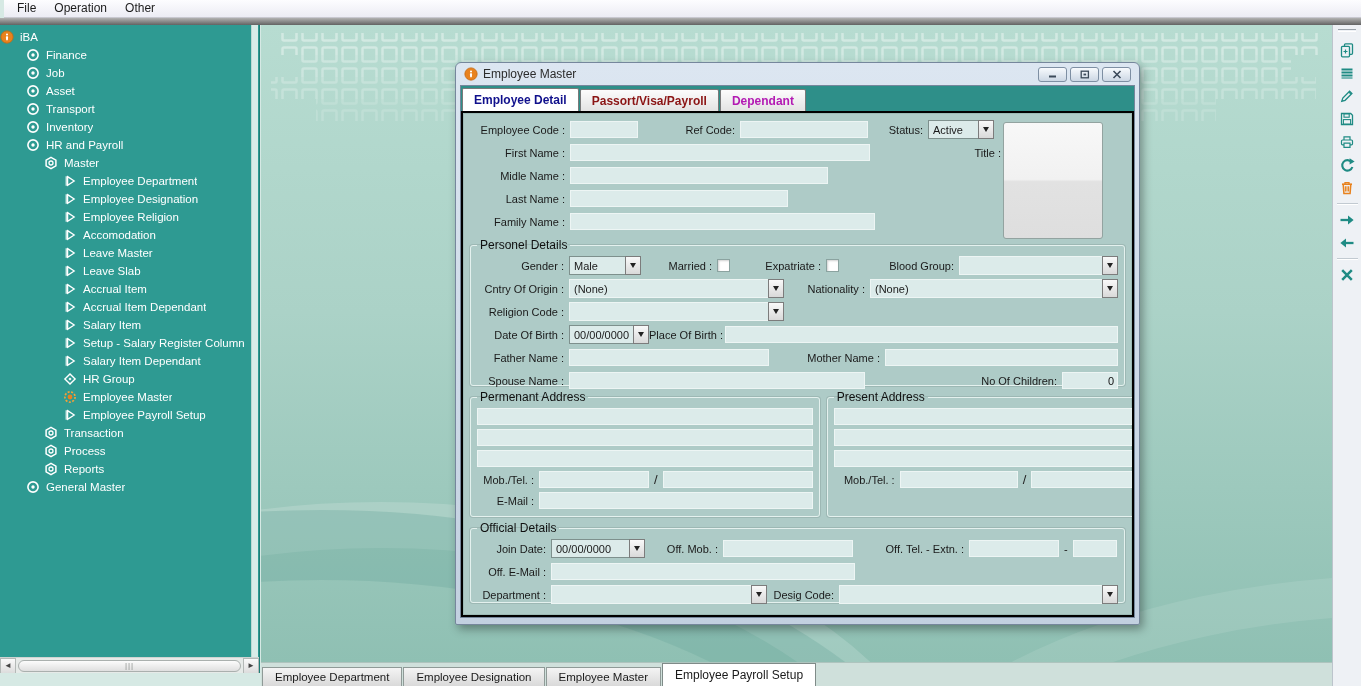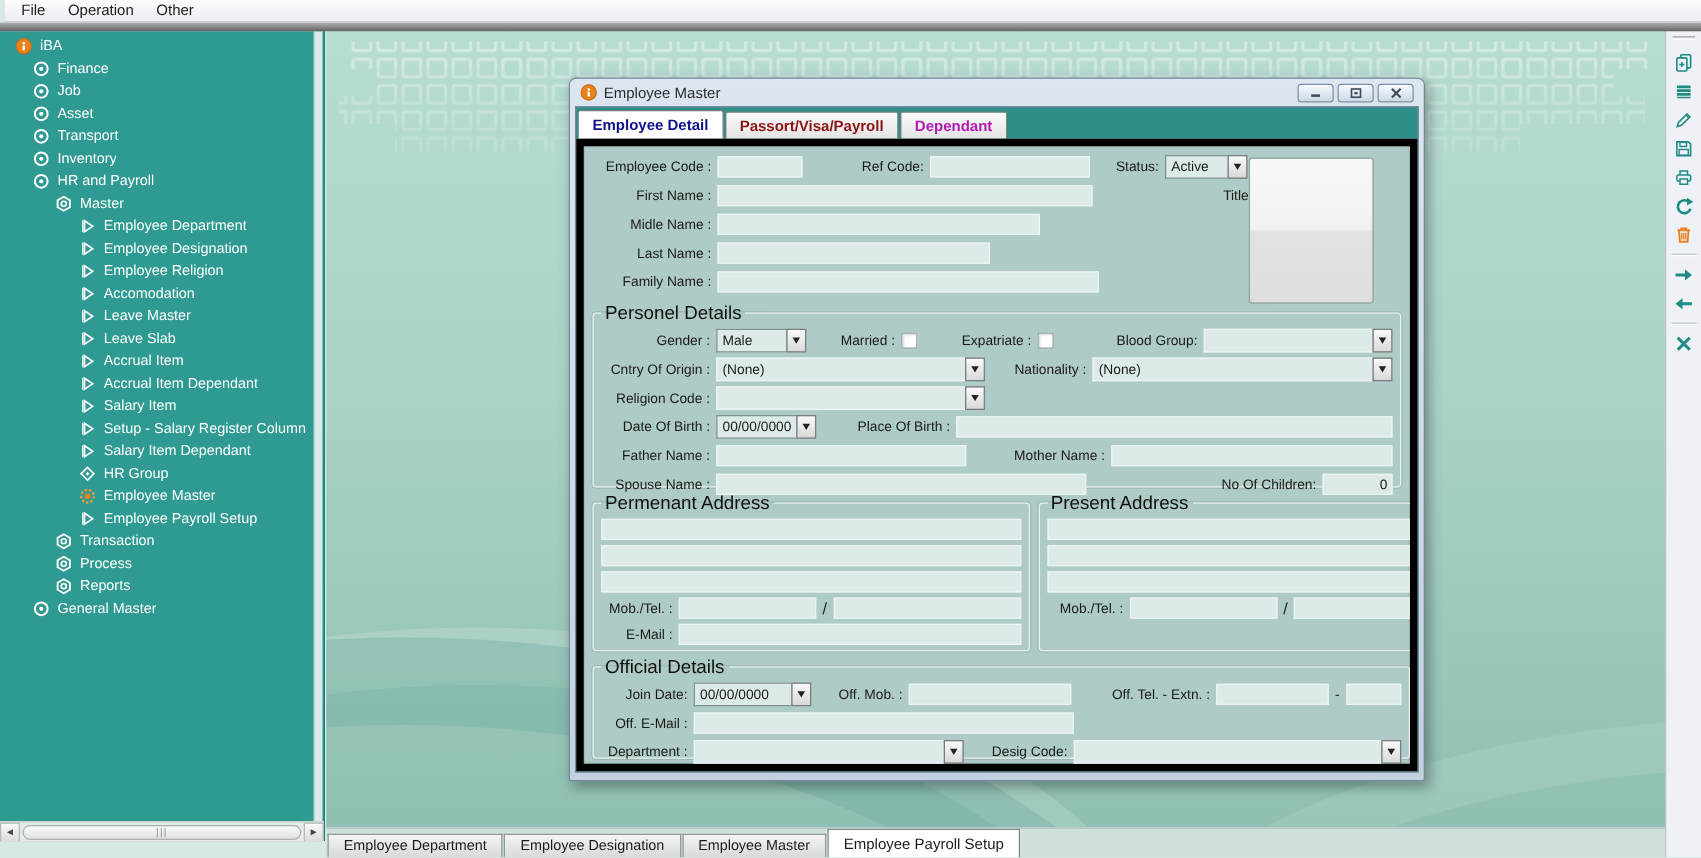--- a/index.html
+++ b/index.html
@@ -14,21 +14,21 @@
   .gray-band { position:absolute; left:0; top:18px; width:1361px; height:7px;
     background:linear-gradient(#b2b2b2,#636363); z-index:29; }
 
   
   .sidebar { position:absolute; left:0; top:25px; width:260px; height:648px;
     background:#2e9a92; border-right:1px solid #1f7d76; z-index:5; }
   .sidebar-edge { position:absolute; right:1px; top:0; bottom:16px; width:7px;
     background:#d9ece8; border-left:1px solid #bcd8d2; }
   .tree { position:absolute; left:0; top:3px; right:9px; bottom:16px; overflow:hidden; }
   .srow { display:flex; align-items:center; height:18px; color:#ffffff; font-size:11.5px; white-space:nowrap; cursor:default; }
-  .srow.lvl0 { padding-left:12px; }
+  .srow.lvl0 { padding-left:0; }
   .srow.lvl1 { padding-left:26px; }
   .srow.lvl2 { padding-left:44px; }
   .srow.lvl3 { padding-left:63px; }
   .sicon { width:14px; height:14px; margin-right:6px; flex:0 0 14px; display:inline-block; }
   .sicon svg { width:14px; height:14px; display:block; }
   .slabel { overflow:hidden; }
 
   
   .hscroll { position:absolute; left:0; right:0; bottom:0; height:16px;
     background:#e6eae8; border-top:1px solid #cfd4d2; display:flex; align-items:center; }
@@ -75,41 +75,41 @@
     background:linear-gradient(#f7fafd,#ccd7e4); display:flex; align-items:center; justify-content:center; cursor:pointer; }
   .wbtn svg { width:10px; height:9px; display:block; }
 
   .dlg-inner { height:533px; border:1px solid #76879c; background:#2e8f89; display:flex; flex-direction:column; }
   .dtabs { height:25px; display:flex; align-items:flex-end; padding:2px 0 0 1px; }
   .dtab { height:22px; display:flex; align-items:center; padding:0 11px; margin-right:1px;
     background:linear-gradient(#fcfcfc,#e3e3e3); border:1px solid #7a7a7a; border-bottom:none;
     border-radius:2px 2px 0 0; font-size:12px; font-weight:bold; cursor:pointer; }
   .dtab.active { height:23px; background:#ffffff; }
 
-  .content-frame { flex:1; background:#aecbc7; border:6px solid #000000; box-shadow:inset 0 0 0 1px #9cbab5;
+  .content-frame { flex:1; background:#aecbc7; border:2px solid #000000; box-shadow:inset 0 0 0 1px #9cbab5;
     padding:5px 7px 3px 7px; position:relative; overflow:hidden; }
 
   
   .frow { display:flex; align-items:center; height:23px; }
   .lbl { text-align:right; padding-right:5px; white-space:nowrap; color:#1a1a1a; }
   .tin { background:#dcebea; border:1px solid #edf5f4; height:17px; font-family:"Liberation Sans",sans-serif;
     font-size:11px; color:#111; padding:0 3px; outline:none; }
   .combo { display:flex; align-items:stretch; height:19px; }
   .combo .cfield { background:#dcebea; border:1px solid #7e908d; border-right:none;
     display:flex; align-items:center; padding:0 4px; font-size:11px; }
   .combo.flat .cfield { border:1px solid #edf5f4; border-right:none; }
   .cbtn { width:16px; background:linear-gradient(#f9f9f9,#d9d9d9); border:1px solid #7c7c7c;
     display:flex; align-items:center; justify-content:center; cursor:pointer; }
   .cbtn::after { content:""; width:0; height:0; border-left:3.5px solid transparent;
     border-right:3.5px solid transparent; border-top:5px solid #222; }
   .chk { width:13px; height:13px; background:#ffffff; border:1px solid #8ba3a0;
     box-shadow:inset 1px 1px 2px rgba(0,0,0,0.18); display:inline-block; cursor:pointer; }
   fieldset { border:1px solid #e4f1ee; box-shadow:0 0 0 1px rgba(125,150,146,0.35); border-radius:3px;
     padding:2px 6px 3px 6px; }
-  legend { font-size:15px; padding:0 3px; color:#101010; }
+  legend { font-size:12px; padding:0 3px; color:#101010; }
   .photo { position:absolute; top:4px; right:22px; width:100px; height:117px; border:1px solid #93a3a0;
     border-radius:3px; background:linear-gradient(#f8f8f8 0%,#f1f1f1 49%,#e2e2e2 51%,#dedede 100%); }
   .slash { padding:0 5px; font-size:13px; color:#222; }
   .dash { padding:0 5px; }
 </style>
 </head>
 <body>
 
 <div class="menubar">
   <div class="menu-item">File</div>
@@ -497,21 +497,21 @@
               <span class="cbtn"></span>
             </span>
           </div>
 
           <div class="frow">
             <span class="lbl" style="width:92px">Date Of Birth :</span>
             <span class="combo">
               <span class="cfield" style="width:64px">00/00/0000</span>
               <span class="cbtn"></span>
             </span>
-            <span class="lbl" style="width:112px">Place Of Birth :</span>
+            <span class="lbl" style="width:76px">Place Of Birth :</span>
             <input class="tin" style="flex: 1 1 0%;">
           </div>
 
           <div class="frow">
             <span class="lbl" style="width:92px">Father Name :</span>
             <input class="tin" style="width: 200px;">
             <span class="lbl" style="width:116px">Mother Name :</span>
             <input class="tin" style="flex: 1 1 0%;">
           </div>
 
@@ -576,21 +576,21 @@
             <span class="lbl" style="width:74px">Off. E-Mail :</span>
             <input class="tin" style="width: 304px;">
           </div>
 
           <div class="frow">
             <span class="lbl" style="width:74px">Department :</span>
             <span class="combo flat">
               <span class="cfield" style="width:200px"></span>
               <span class="cbtn"></span>
             </span>
-            <span class="lbl" style="width:88px">Desig Code:</span>
+            <span class="lbl" style="width:72px">Desig Code:</span>
             <span class="combo flat" style="flex:1">
               <span class="cfield" style="flex:1"></span>
               <span class="cbtn"></span>
             </span>
           </div>
         </fieldset>
 
       </div>
     </div>
   </div>

